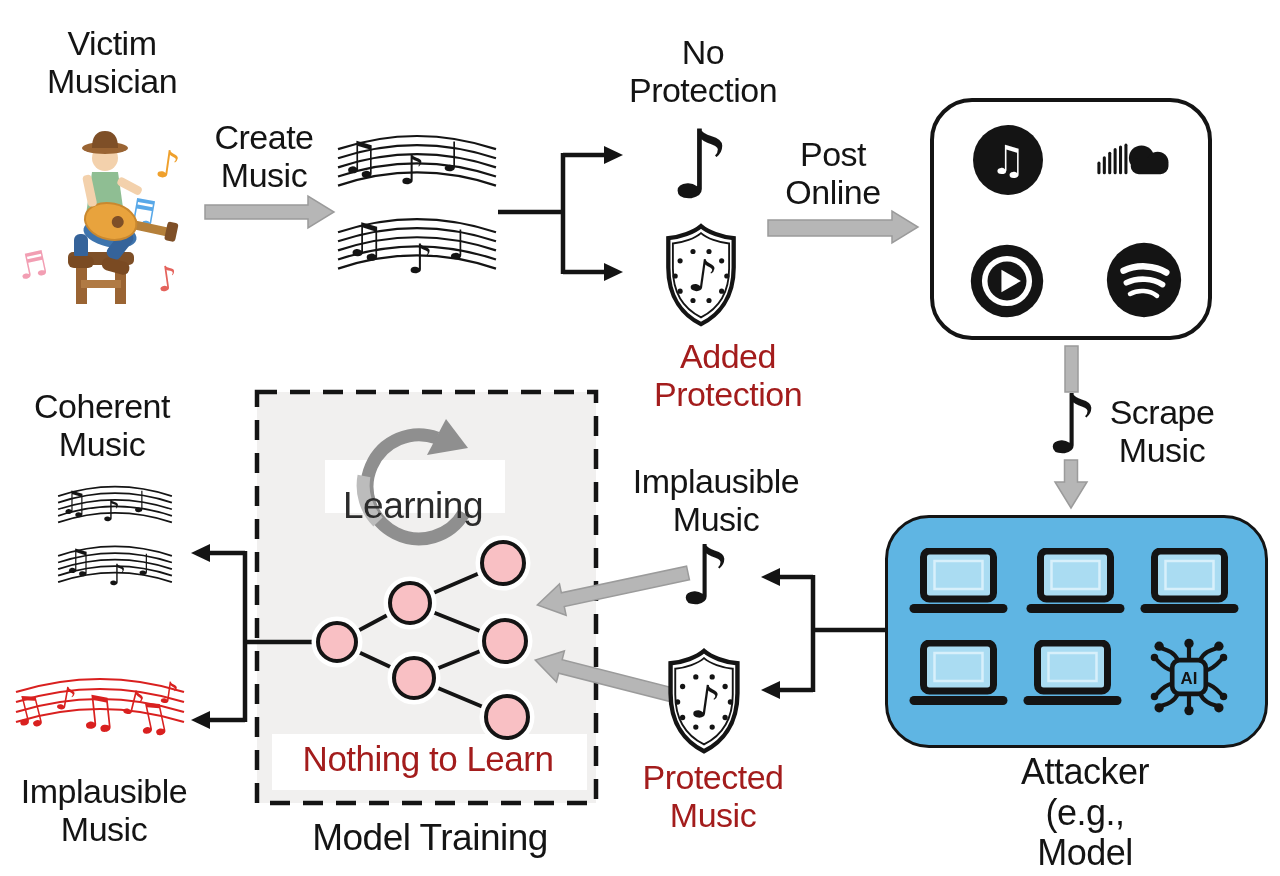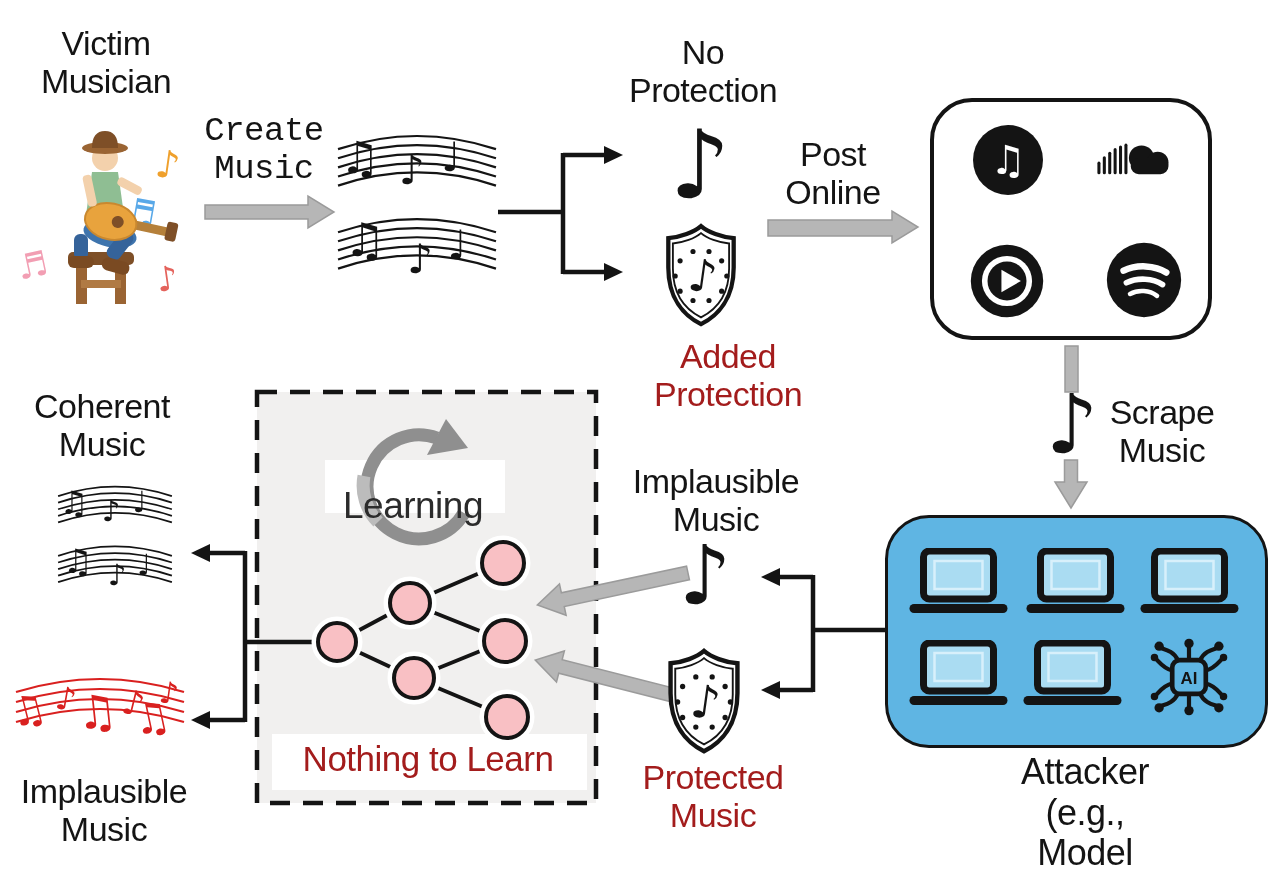--- a/index.html
+++ b/index.html
@@ -90,40 +90,41 @@
         <circle cx="337" cy="642" r="19" fill="var(--node_fill)" stroke="var(--ink)" stroke-width="4"></circle>
         <circle cx="410" cy="603" r="20" fill="var(--node_fill)" stroke="var(--ink)" stroke-width="4"></circle>
         <circle cx="414" cy="678" r="20" fill="var(--node_fill)" stroke="var(--ink)" stroke-width="4"></circle>
         <circle cx="503" cy="563" r="21" fill="var(--node_fill)" stroke="var(--ink)" stroke-width="4"></circle>
         <circle cx="505" cy="641" r="21" fill="var(--node_fill)" stroke="var(--ink)" stroke-width="4"></circle>
         <circle cx="507" cy="717" r="21" fill="var(--node_fill)" stroke="var(--ink)" stroke-width="4"></circle>
       </g>
     </g>
   </svg>
 
-  <div class="lbl" style="left:106px;top:24px;">Victim
+  <div class="lbl" style="left:112px;top:24px;">Victim
 Musician</div>
-  <div class="lbl" style="left:264px;top:112px;font-family:Liberation Mono, monospace;">Create
+  <div class="lbl" style="left:264px;top:118px;">Create
 Music</div>
   <div class="lbl" style="left:703px;top:33px;">No
 Protection</div>
   <div class="lbl red" style="left:728px;top:337px;">Added
 Protection</div>
   <div class="lbl" style="left:833px;top:135px;">Post
 Online</div>
   <div class="lbl" style="left:1162px;top:393px;">Scrape
 Music</div>
   <div class="lbl" style="left:1085px;top:752px;font-size:36px;">Attacker (e.g.,
 Model Owner)</div>
   <div class="lbl" style="left:716px;top:462px;">Implausible
 Music</div>
   <div class="lbl red" style="left:713px;top:737px;margin-top:21px;">Protected
 Music</div>
   <div class="lbl" style="left:413px;top:485px;font-size:37px;color:#2b2b2b;">Learning</div>
   <div class="lbl red" style="left:428px;top:739px;font-size:35px;">Nothing to Learn</div>
+  <div class="lbl" style="left:430px;top:817px;font-size:37px;">Model Training</div>
   <div class="lbl" style="left:102px;top:387px;text-align:center;">Coherent
 Music</div>
   <div class="lbl" style="left:104px;top:772px;">Implausible
 Music</div>
 
   <svg class="abs" style="left:18px;top:110px;" width="180" height="198" viewBox="0 0 180 198">
     <text x="2" y="170" font-size="34" fill="#f29eb3" font-family="DejaVu Sans" transform="rotate(-12 2 170)">♬</text>
     <text x="104" y="112" font-size="36" fill="#58a8e8" font-family="DejaVu Sans" transform="rotate(10 104 112)">♬</text>
     <text x="136" y="66" font-size="38" fill="#efa02c" font-family="DejaVu Sans" transform="rotate(8 136 66)">♪</text>
     <text x="140" y="182" font-size="34" fill="#e4635c" font-family="DejaVu Sans" transform="rotate(-8 140 182)">♪</text>

